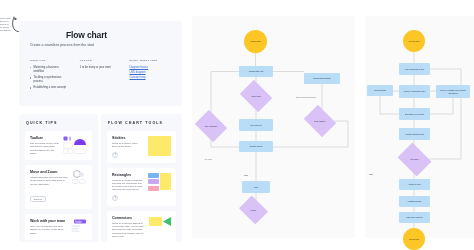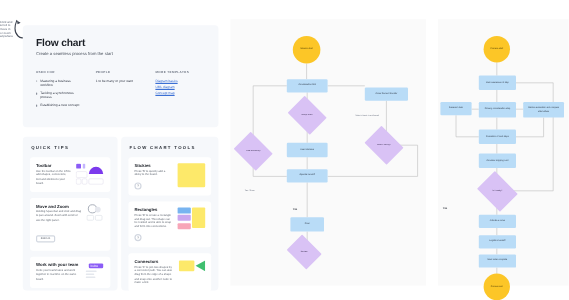--- a/index.html
+++ b/index.html
@@ -25,21 +25,21 @@
     font-size: 2.4px; line-height: 3.1px; color: #5b6474;
     letter-spacing: .05px; white-space: nowrap;
   }
   .cursor-svg { position: absolute; left: 11px; top: 16px; }
 
   .card {
     position: absolute; background: #f6f8fb; border-radius: 3px;
   }
   .hero { left: 19px; top: 21px; width: 163px; height: 85px; padding: 9px 11px; }
   .hero-title {
-    font-size: 8.5px; font-weight: bold; color: #1b1f26; letter-spacing: -.15px;
+    font-size: 8.5px; font-weight: bold; color: #1b1f26; letter-spacing: -.15px; margin-left: 36px;
   }
   .hero-sub {
     margin-top: 3px; font-size: 3.5px; color: #49505c; line-height: 5px;
   }
   .meta-row { display: flex; margin-top: 11px; gap: 10px; }
   .meta-col { width: 46px; }
   .meta-col.wide { width: 48px; }
   .meta-head {
     font-size: 2.5px; font-weight: bold; letter-spacing: .35px;
     color: #6b7280; text-transform: uppercase; margin-bottom: 3.5px;

